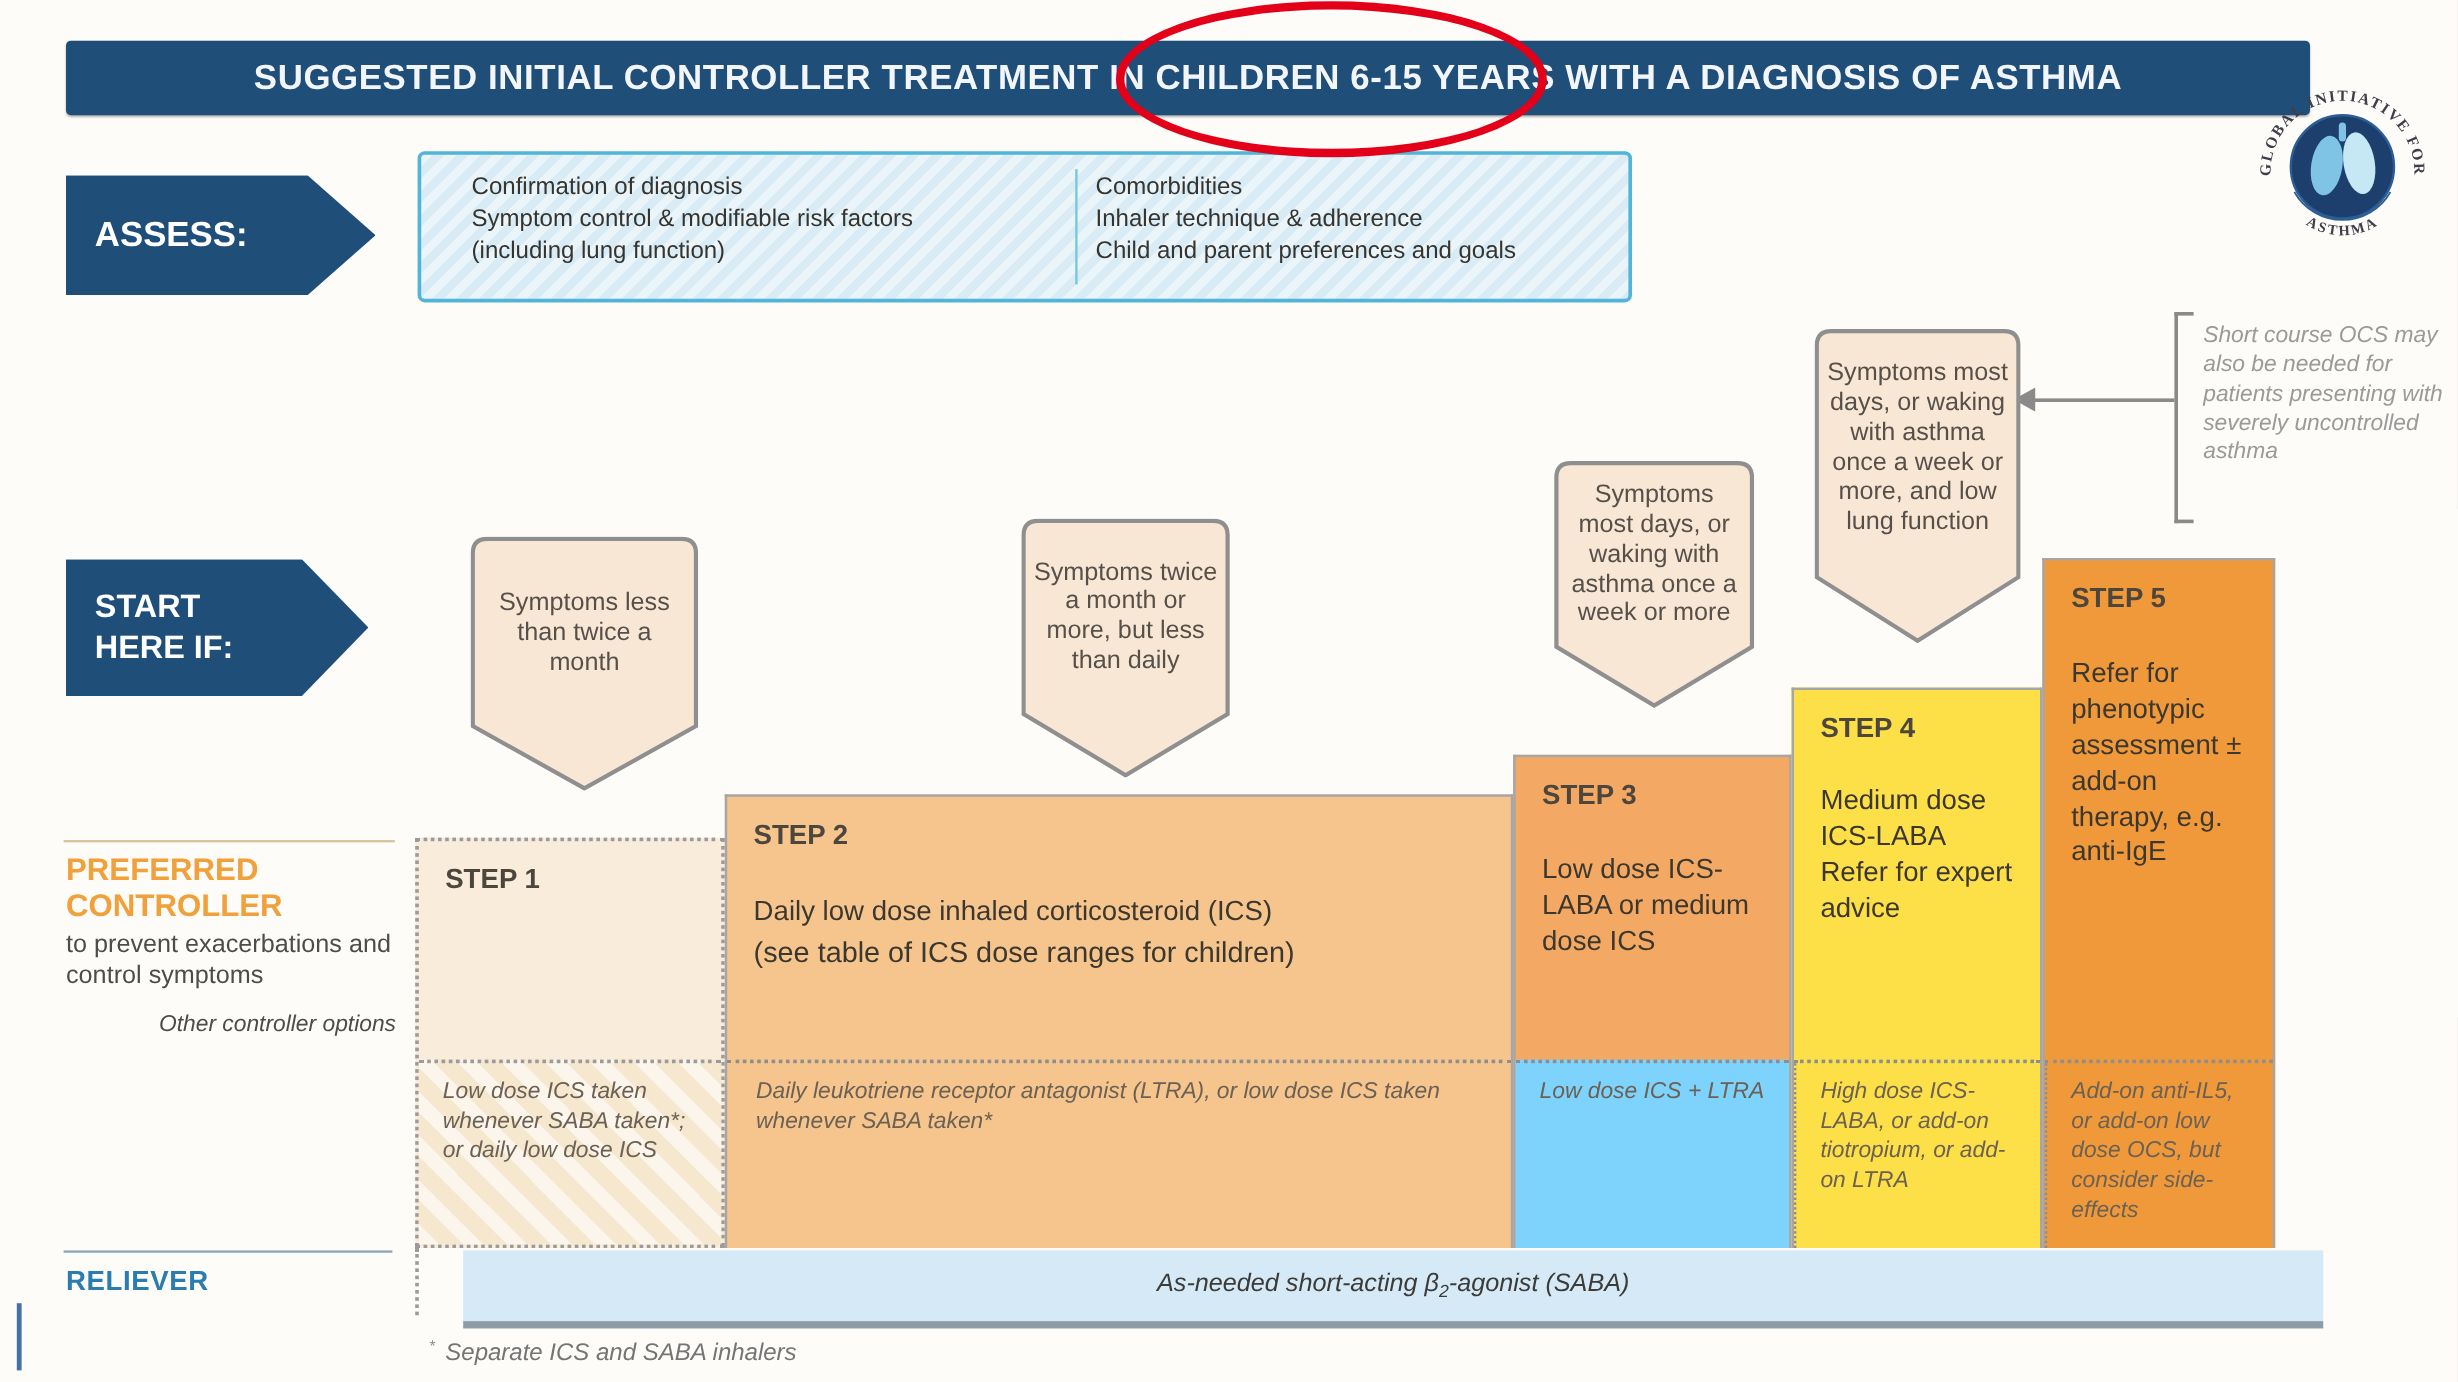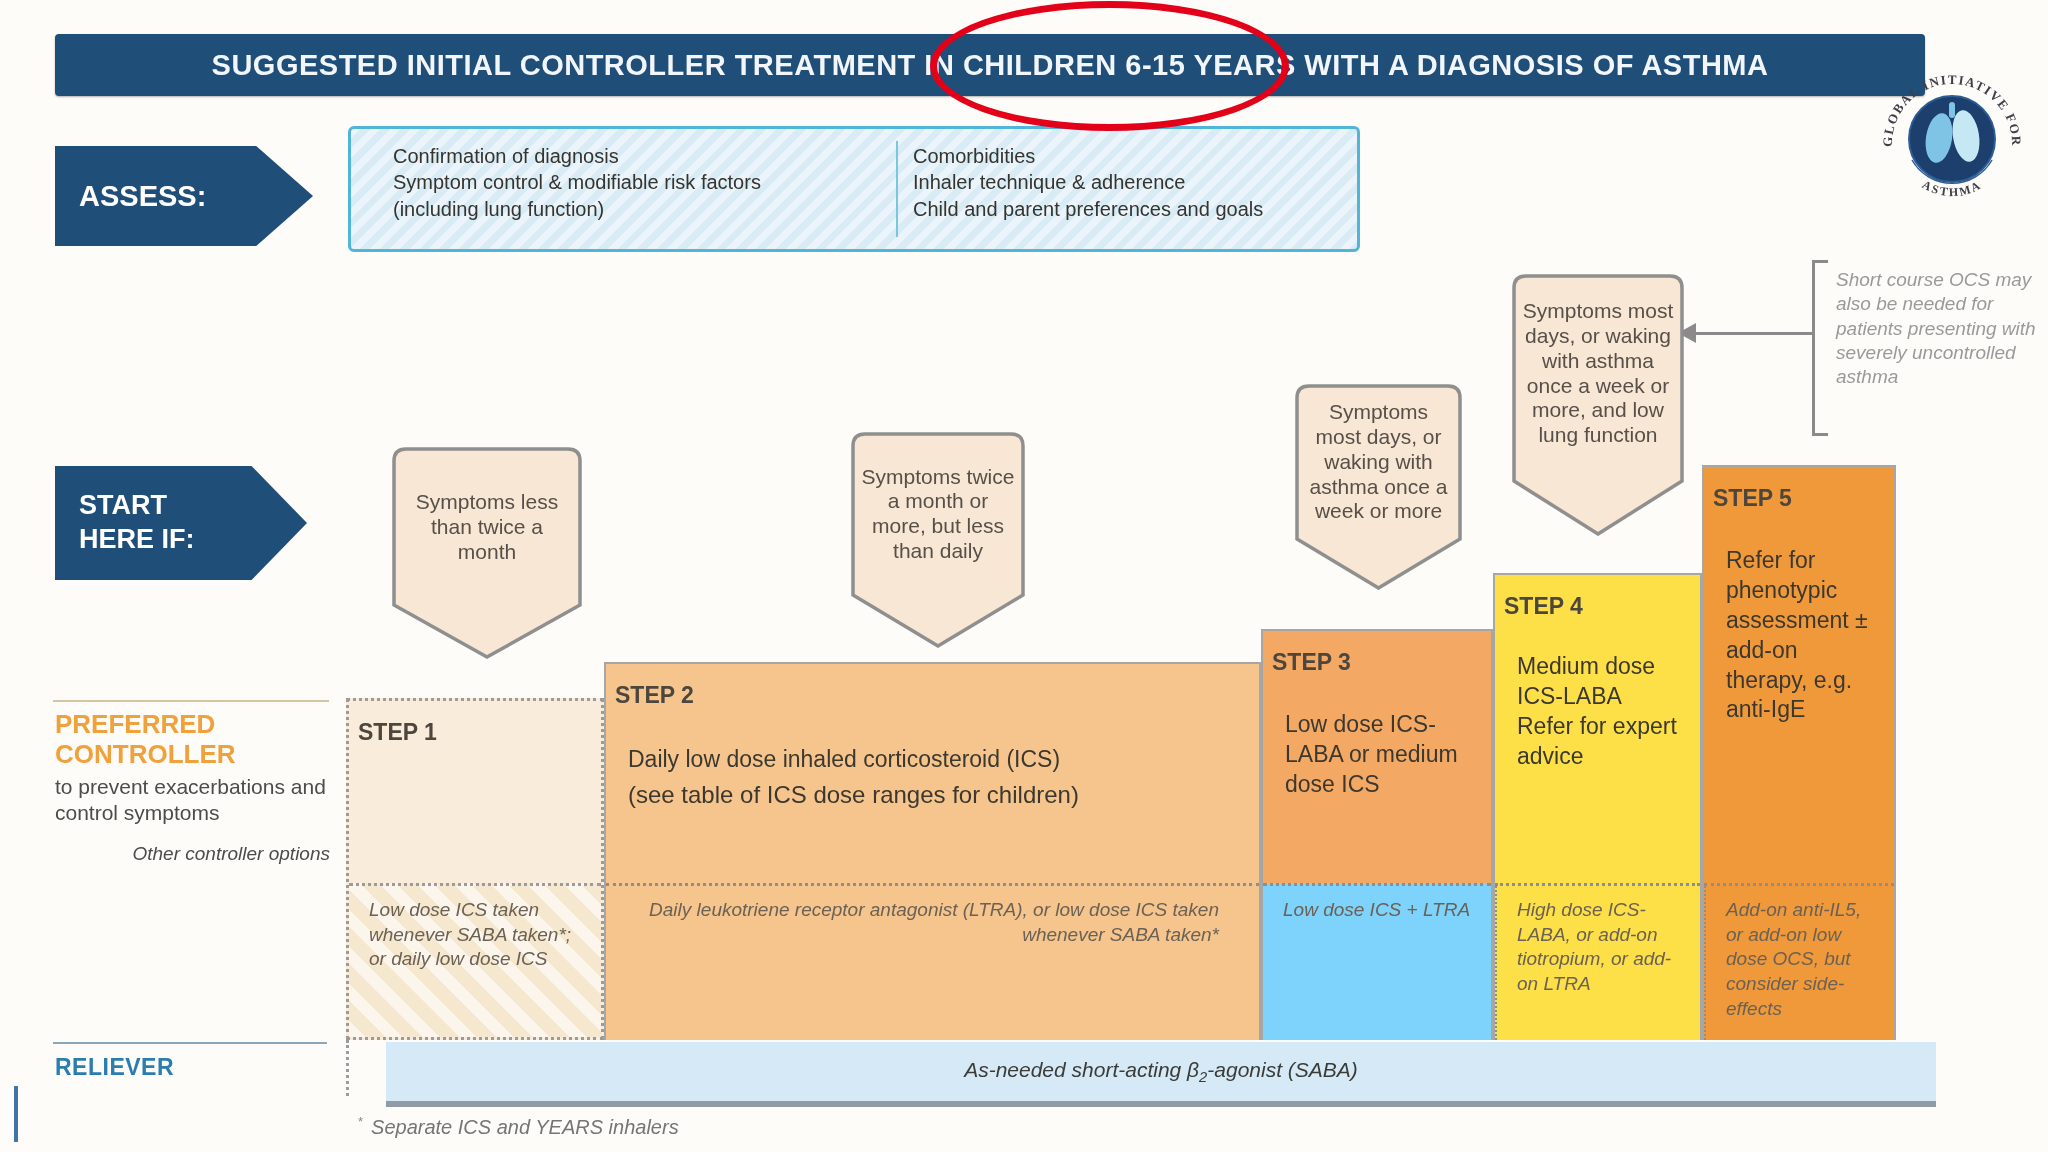--- a/index.html
+++ b/index.html
@@ -60,21 +60,21 @@
   .ocs-bracket{position:absolute;left:0;top:0;bottom:0;width:13px;
     border-left:3px solid #8a8a8a;border-top:3px solid #8a8a8a;border-bottom:3px solid #8a8a8a;}
   .ocs-text{position:absolute;left:24px;top:8px;width:205px;
     font-style:italic;font-size:19px;line-height:1.28;color:#9a9a9a;}
   .note-arrow-line{left:1694px;top:332px;width:118px;height:3px;background:#8a8a8a;}
   .note-arrow-head{left:1678px;top:323px;width:0;height:0;
     border-top:10px solid transparent;border-bottom:10px solid transparent;border-right:18px solid #8a8a8a;}
 
   
   .step{box-sizing:border-box;}
-  .step .hdr{font-weight:bold;font-size:23px;color:#4c463d;padding:18px 0 0 9px;}
+  .step .hdr{font-weight:bold;font-size:23px;color:#4c463d;padding:18px 0 0 22px;}
   .step .body{font-size:23px;color:#3c382f;line-height:1.3;padding:0 18px 0 22px;}
   .step .other{
     position:absolute;left:0;right:0;bottom:0;border-top:3px dotted #8e8e8e;
     font-style:italic;font-size:19px;color:#6b6154;line-height:1.3;
     padding:12px 14px 0 20px;box-sizing:border-box;
   }
   .step1{left:346px;top:698px;width:258px;height:342px;background:#f9ecdb;border:3px dotted #9b9b9b;}
   .step1 .other{
     border-top:3px dotted #9b9b9b;
     background:#f6e7cf;
@@ -200,21 +200,21 @@
 
   <div class="abs step step1">
     <div class="hdr">STEP 1</div>
     <div class="other" style="top:182px;">Low dose ICS taken whenever SABA taken*; or daily low dose ICS</div>
   </div>
 
   <div class="abs step step2">
     <div class="hdr">STEP 2</div>
     <div class="body" style="margin-top:36px;">Daily low dose inhaled corticosteroid (ICS)</div>
     <div class="body" style="font-size:24px;margin-top:4px;">(see table of ICS dose ranges for children)</div>
-    <div class="other" style="top:219px;padding-left:12px;padding-right:40px;text-align:right;">Daily leukotriene receptor antagonist (LTRA), or low dose ICS taken whenever SABA taken*</div>
+    <div class="other" style="top:219px;padding-left:24px;padding-right:40px;">Daily leukotriene receptor antagonist (LTRA), or low dose ICS taken whenever SABA taken*</div>
   </div>
 
   <div class="abs step step3">
     <div class="hdr">STEP 3</div>
     <div class="body" style="margin-top:34px;">Low dose ICS-LABA or medium dose ICS</div>
     <div class="other" style="top:252px;">Low dose ICS + LTRA</div>
   </div>
 
   <div class="abs step step4">
     <div class="hdr">STEP 4</div>
@@ -240,18 +240,18 @@
   <div class="abs rel-label">RELIEVER</div>
 
   <div class="abs reliever-band">
     <span>
       <span>As-needed short-acting β</span><sub>2</sub><span>-agonist (SABA)</span>
     </span>
   </div>
   <div class="abs step1-dotted-cont"></div>
 
   <div class="abs footnote">
-    <sup>*</sup><span>Separate ICS and YEARS inhalers</span>
+    <sup>*</sup><span>Separate ICS and SABA inhalers</span>
   </div>
 
   <div class="abs cursor-artifact"></div>
 
 </div>
 
 </body></html>

